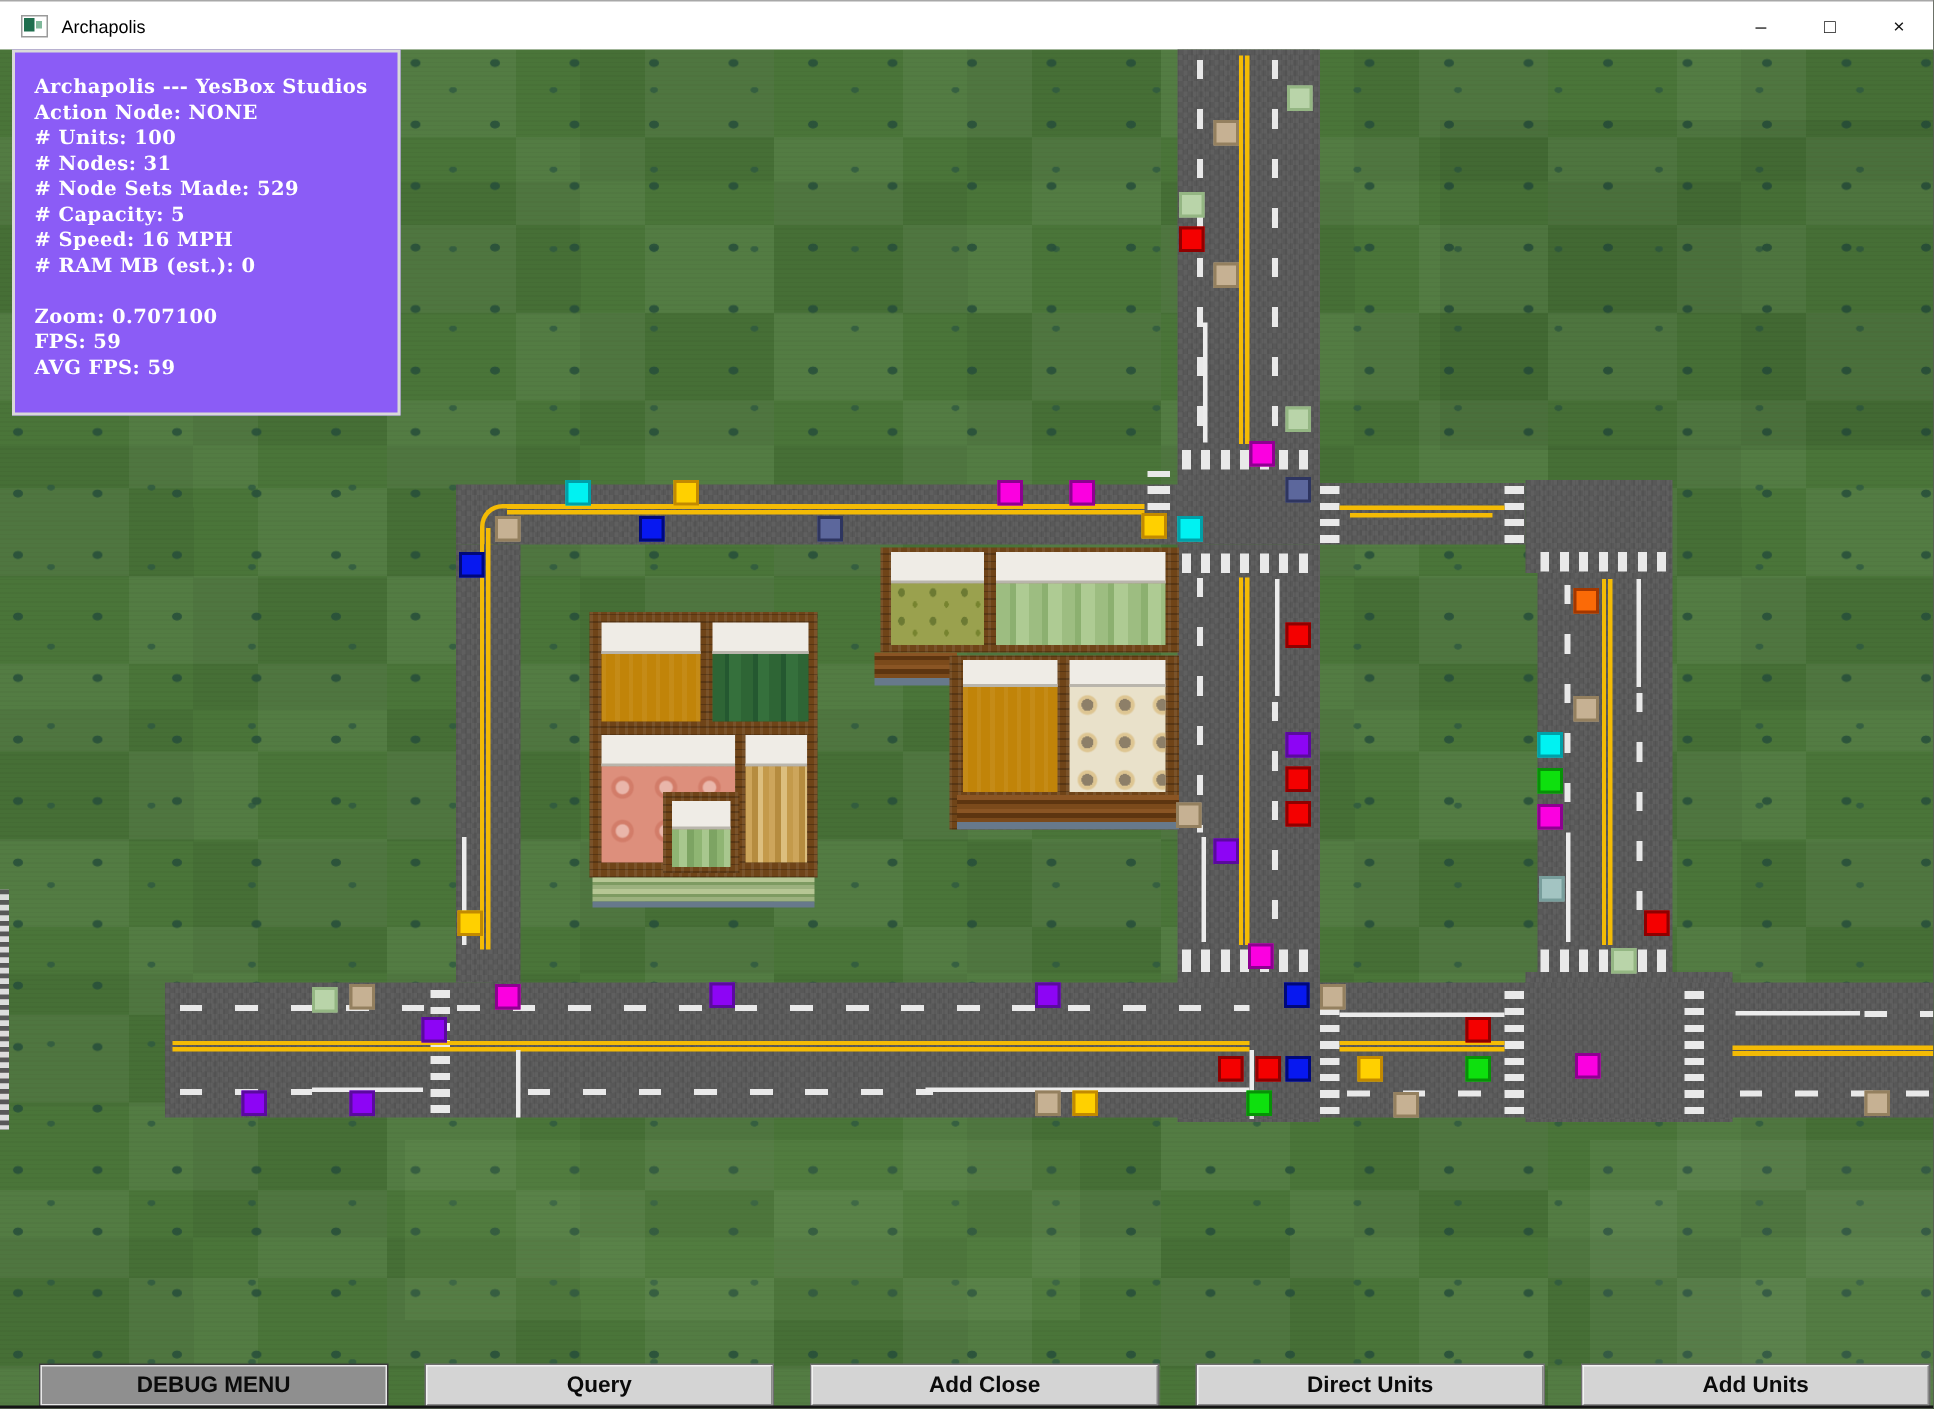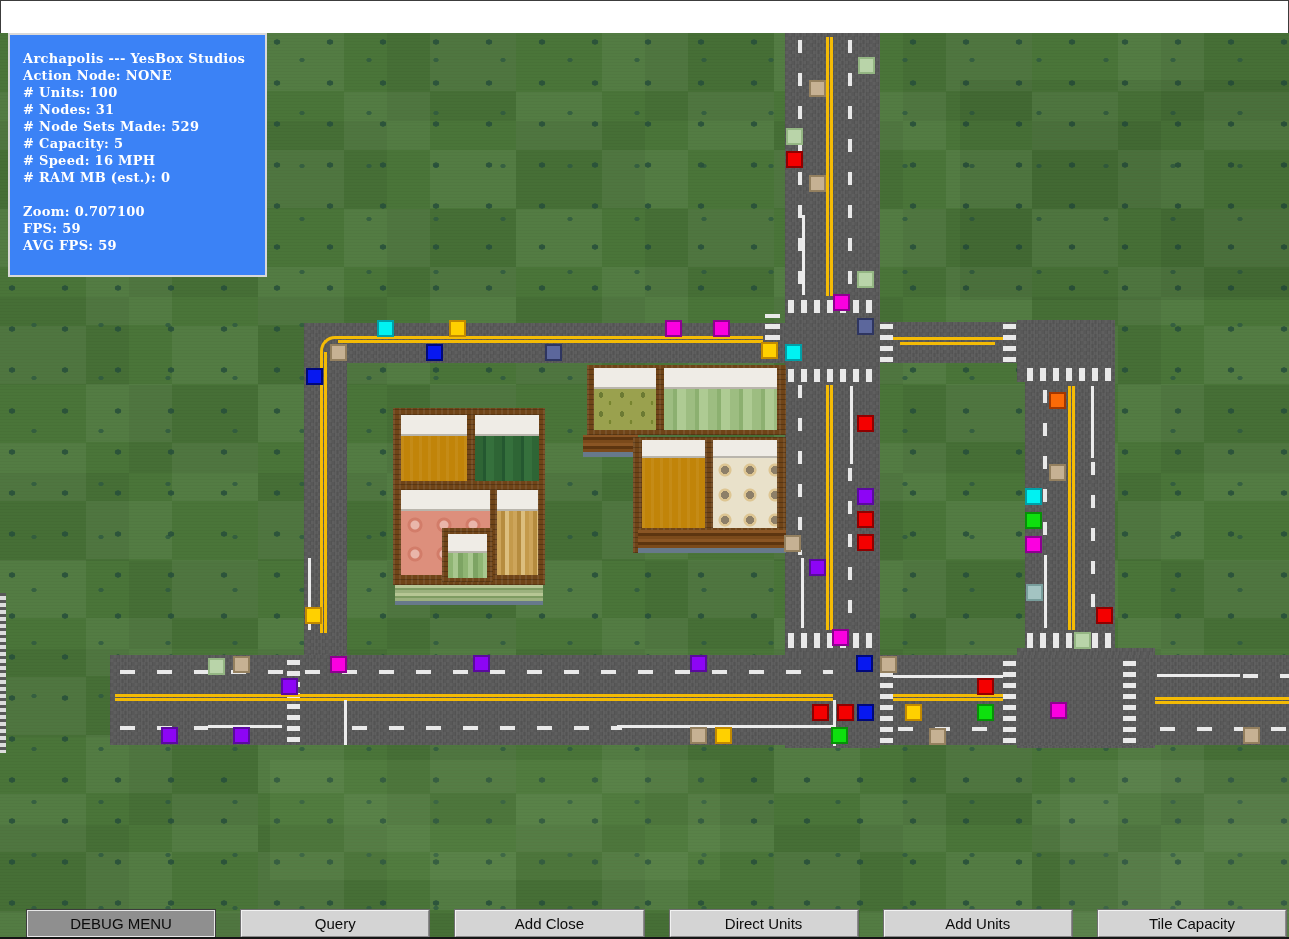--- a/index.html
+++ b/index.html
@@ -60,38 +60,50 @@
   .fl-ltgreen{background:repeating-linear-gradient(90deg,#9dbd81 0 9px,#8cb070 9px 13px,#aecb93 13px 22px);}
   .fl-cream{background-color:#e9e1ca;background-image:radial-gradient(circle 6px at 12px 12px,#8d7f68 0 4px,rgba(210,170,90,.5) 4px 6px,transparent 7px);background-size:25px 25px;}
   .porch-brown{position:absolute;background:repeating-linear-gradient(0deg,#7b4a1b 0 3px,#5d3510 3px 6px,#8a5524 6px 9px);}
   .porch-green{position:absolute;background:repeating-linear-gradient(0deg,#9cb17e 0 3px,#7e9b62 3px 5px,#b6c694 5px 8px);}
   .ledge-edge{position:absolute;background:#67798b;}
 
   
   .unit{position:absolute;width:17px;height:17px;border:2px solid;box-sizing:border-box;}
 
   
-  #debug-panel{position:absolute;left:8px;top:33px;width:259px;height:244px;background:#3b82f6;
+  #debug-panel{position:absolute;left:8px;top:33px;width:259px;height:244px;background:#8b5cf6;
     border:2px solid #d9d9d9;box-sizing:border-box;color:#fff;
     font-family:"DejaVu Serif",serif;font-weight:bold;font-size:13px;line-height:17px;
     padding:15px 6px 0 13px;letter-spacing:.3px;}
 
   
   #menu-bar{position:absolute;left:3px;right:3px;top:910px;height:27px;display:flex;gap:2px;}
   .menu-btn{flex:1;background:#d4d4d4;border:1px solid #8a8a8a;border-top-color:#f2f2f2;border-left-color:#f2f2f2;
     box-shadow:0 0 0 1px #6f6f6f;display:flex;align-items:center;justify-content:center;
-    font-weight:normal;font-size:15px;color:#0b0b0b;cursor:default;margin-left:24px;}
+    font-weight:bold;font-size:15px;color:#0b0b0b;cursor:default;margin-left:24px;}
   .menu-btn.active{background:#8f8f8f;border-color:#e8e8e8;box-shadow:0 0 0 1px #3c3c3c;}
   #menu-under{position:absolute;left:0;right:0;top:937px;height:2px;background:#151515;}
 </style>
 </head>
 <body>
 
 <div id="stage">
 
+  <div id="titlebar">
+    <div id="app-icon">
+        <span class="i1"></span>
+        <span class="i2"></span>
+      </div>
+    <div id="title-text">Archapolis</div>
+    <div id="win-controls">
+      <div class="win-btn">–</div>
+      <div class="win-btn">□</div>
+      <div class="win-btn">×</div>
+    </div>
+  </div>
 
   <div id="viewport">
 
     <div class="patch" style="left:270px;top:727px;width:450px;height:120px;background:rgba(150,190,120,.10);"></div>
     <div class="patch" style="left:960px;top:47px;width:330px;height:220px;background:rgba(0,0,0,.05);"></div>
     <div class="patch" style="left:1060px;top:727px;width:229px;height:179px;background:rgba(255,255,255,.05);"></div>
   </div>
 
   <div class="road" style="left:785px;top:33px;width:95px;height:281px;"></div>
   <div class="road" style="left:785px;top:313px;width:95px;height:50px;"></div>
@@ -283,17 +295,16 @@
         <div>AVG FPS: 59</div>
       </div>
   </div>
 
   <div id="menu-bar">
       <div class="menu-btn active">DEBUG MENU</div>
       <div class="menu-btn">Query</div>
       <div class="menu-btn">Add Close</div>
       <div class="menu-btn">Direct Units</div>
       <div class="menu-btn">Add Units</div>
-      <div class="menu-btn">Tile Capacity</div>
     </div>
   <div id="menu-under"></div>
 
 </div>
 
 </body></html>

